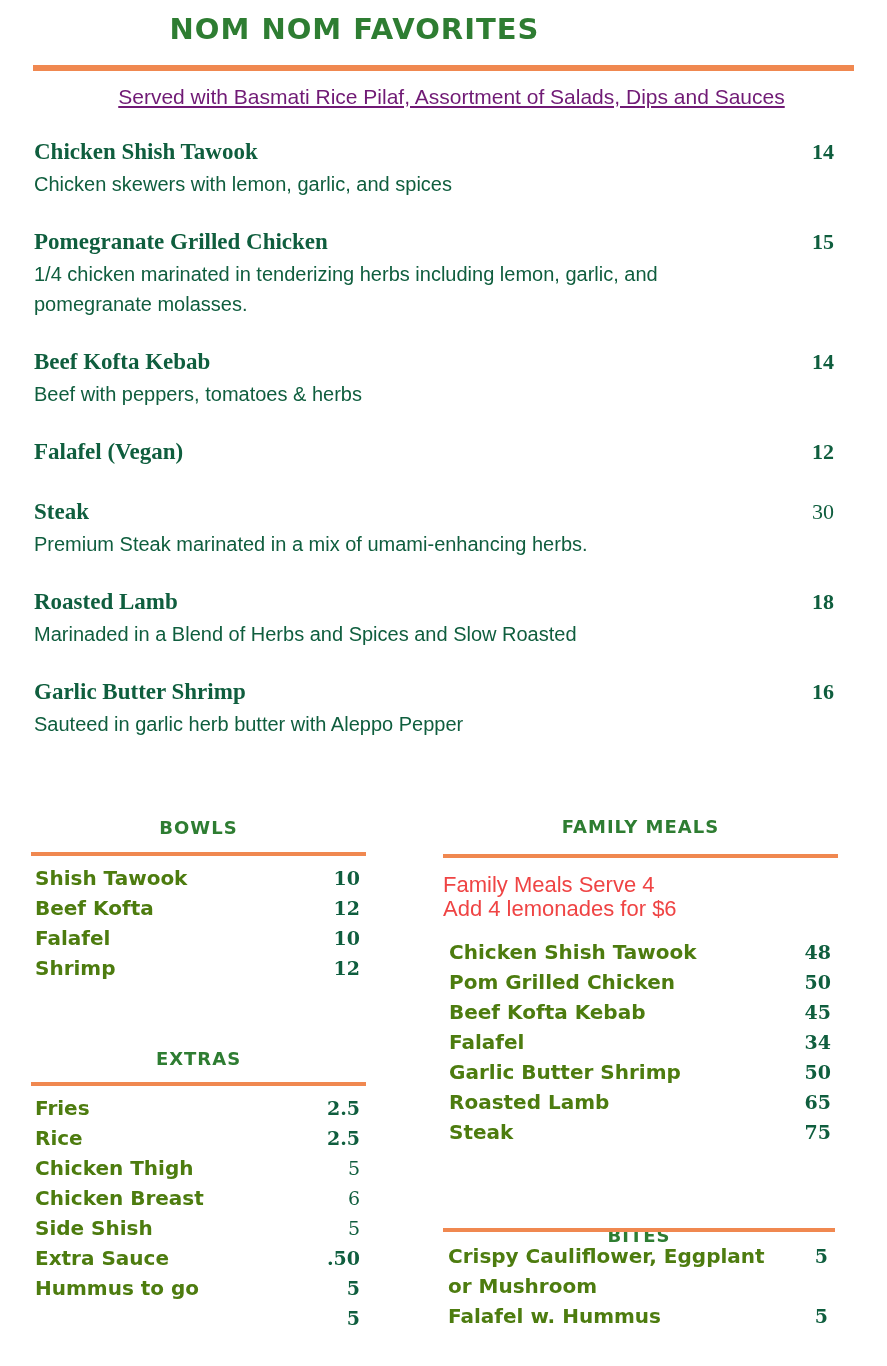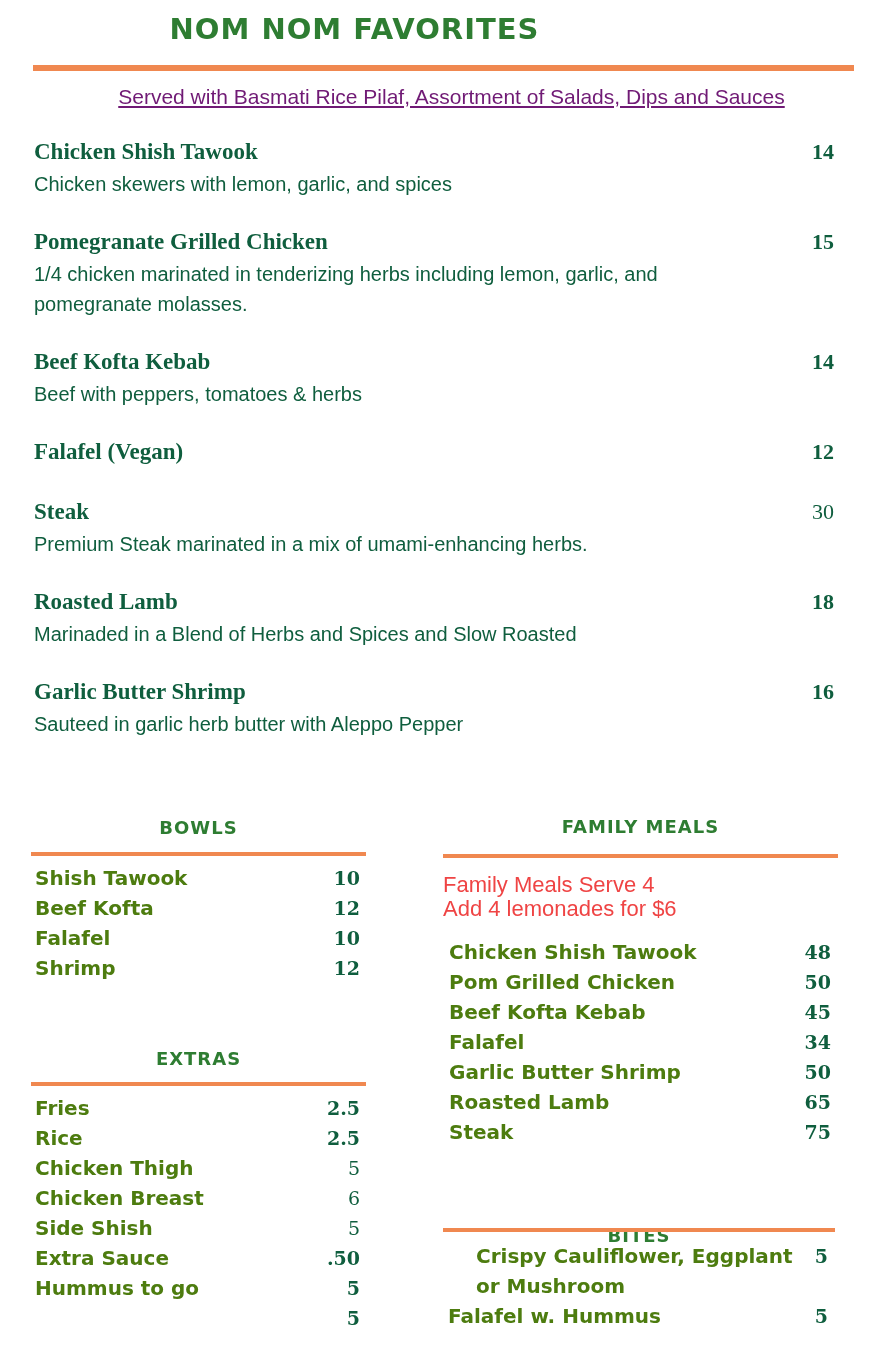--- a/index.html
+++ b/index.html
@@ -198,21 +198,21 @@
     </div>
   <div class="row">
       <span class="name">Steak</span>
       <span class="price">75</span>
     </div>
 </div>
 
 <div class="section-title" style="left:443px; width:392px; top:1192px;margin-top:33px;">BITES</div>
 <div class="section-rule" style="left:443px; width:392px; top:1228px;"></div>
 <div class="list" style="left:448px; width:380px; top:1241px;">
-  <div class="row bites-row" style="height:60px;margin-left:28px;">
+  <div class="row bites-row" style="height:60px;">
       <span class="name">Crispy Cauliflower, Eggplant or Mushroom</span>
       <span class="price" style="line-height:30px;">5</span>
     </div>
   <div class="row">
       <span class="name">Falafel w. Hummus</span>
       <span class="price">5</span>
     </div>
 </div>
 
 </body></html>

